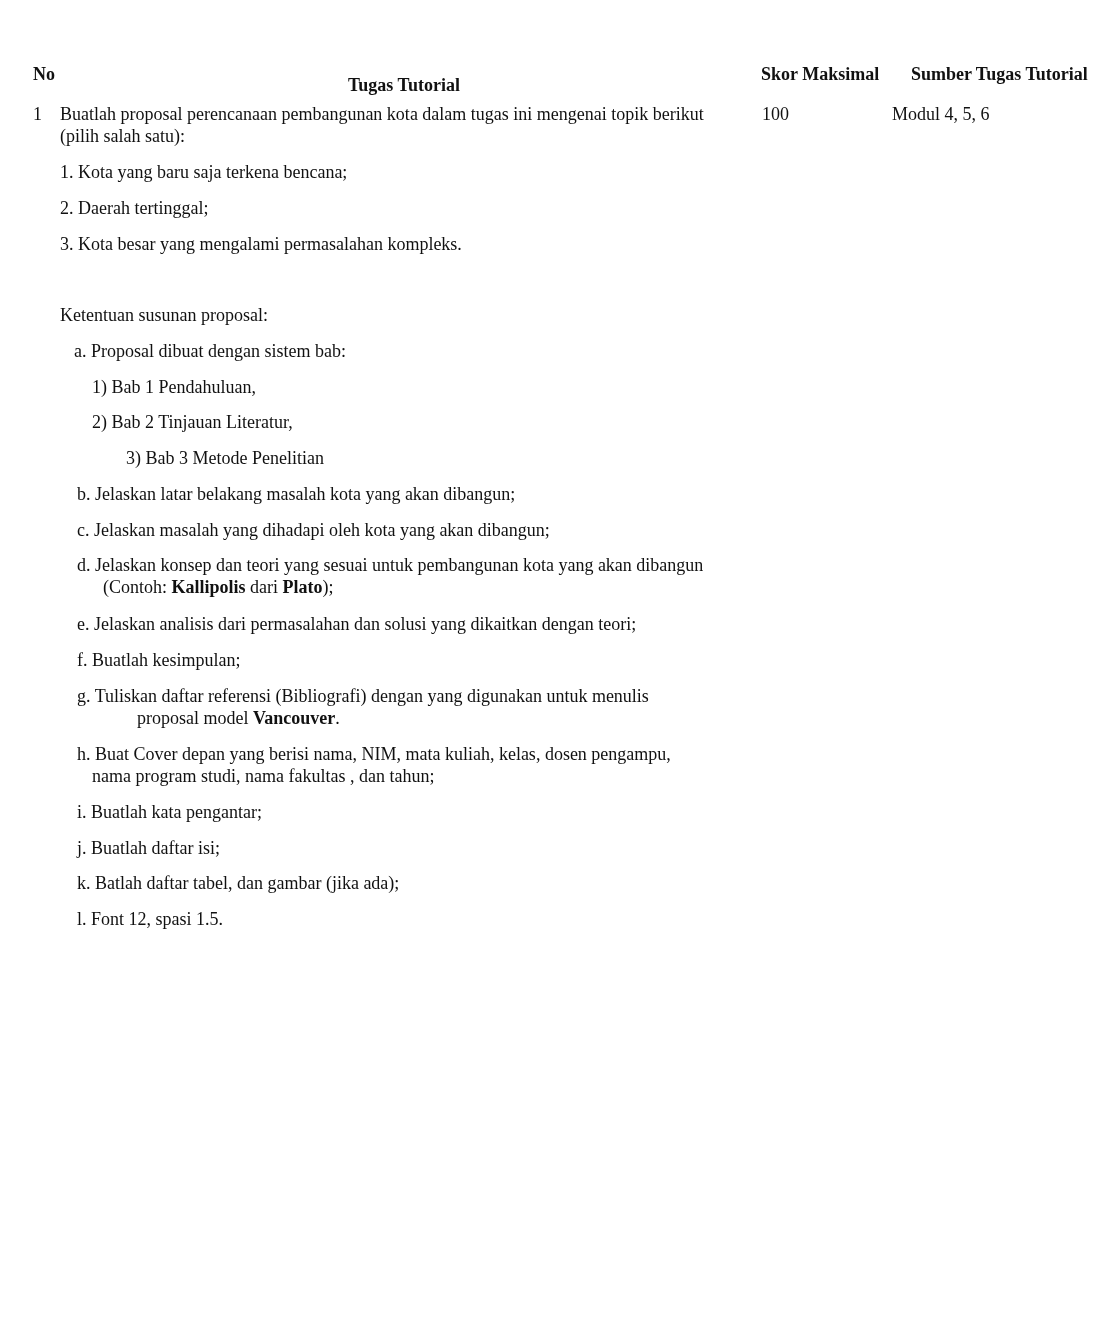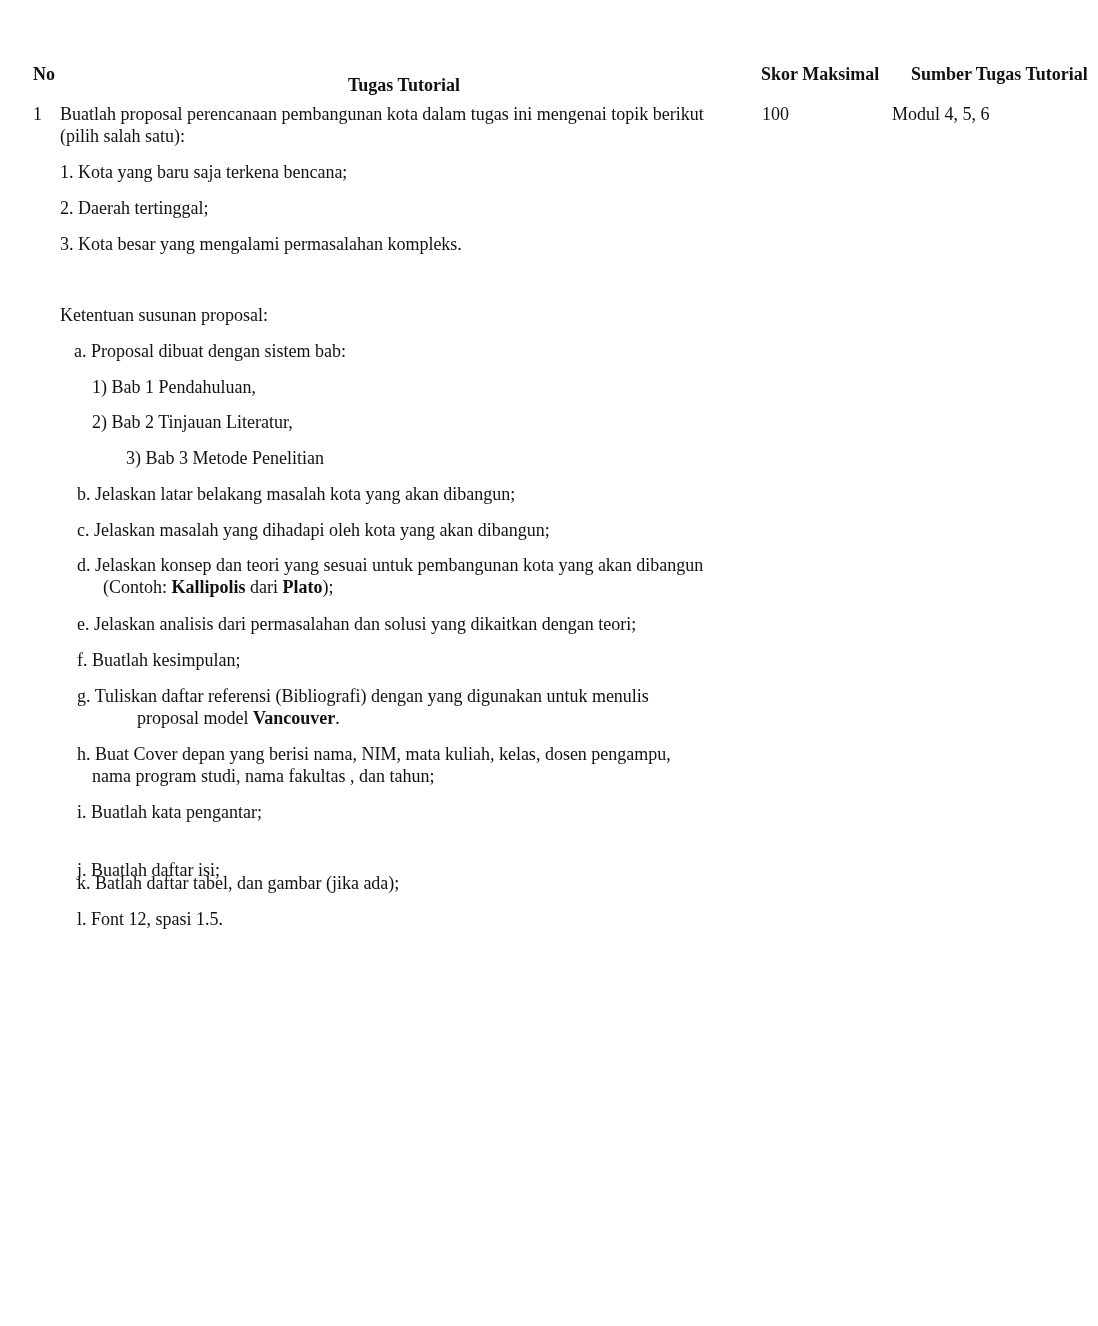--- a/index.html
+++ b/index.html
@@ -47,16 +47,16 @@
   <div class="abs" style="left:77px; top:613px;">e. Jelaskan analisis dari permasalahan dan solusi yang dikaitkan dengan teori;</div>
   <div class="abs" style="left:77px; top:649px;">f. Buatlah kesimpulan;</div>
 
   <div class="abs" style="left:77px; top:685px;">g. Tuliskan daftar referensi (Bibliografi)  dengan yang digunakan untuk menulis</div>
   <div class="abs" style="left:92px; top:707px;margin-left:45px;"><span>proposal  model </span><b>Vancouver</b><span>.</span></div>
 
   <div class="abs" style="left:77px; top:743px;">h. Buat Cover depan yang berisi nama, NIM, mata kuliah, kelas, dosen pengampu,</div>
   <div class="abs" style="left:92px; top:765px;">nama program studi, nama fakultas , dan tahun;</div>
 
   <div class="abs" style="left:77px; top:801px;">i. Buatlah kata pengantar;</div>
-  <div class="abs" style="left:77px; top:859px;text-align:right;">j. Buatlah daftar isi;</div>
+  <div class="abs" style="left:77px; top:837px;text-align:right;">j. Buatlah daftar isi;</div>
   <div class="abs" style="left:77px; top:872px;">k. Batlah daftar tabel, dan gambar (jika ada);</div>
   <div class="abs" style="left:77px; top:908px;text-align:center;">l. Font 12, spasi 1.5.</div>
 </div>
 
 </body></html>

